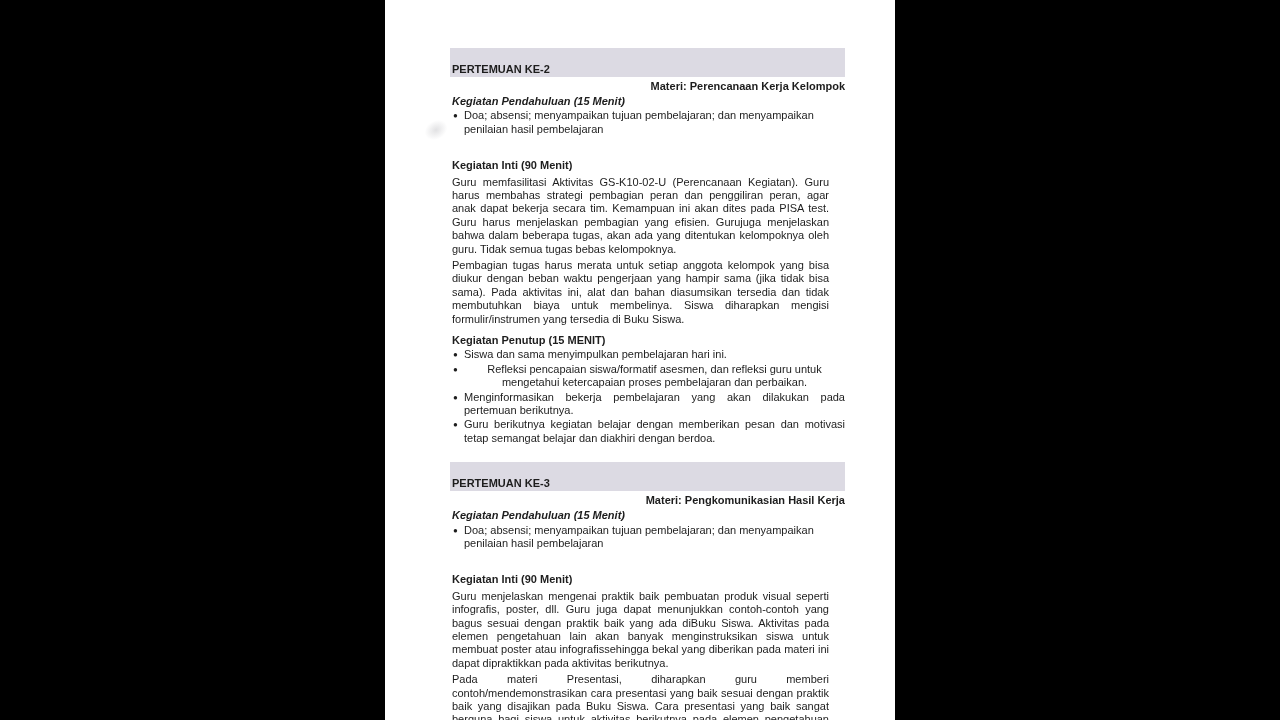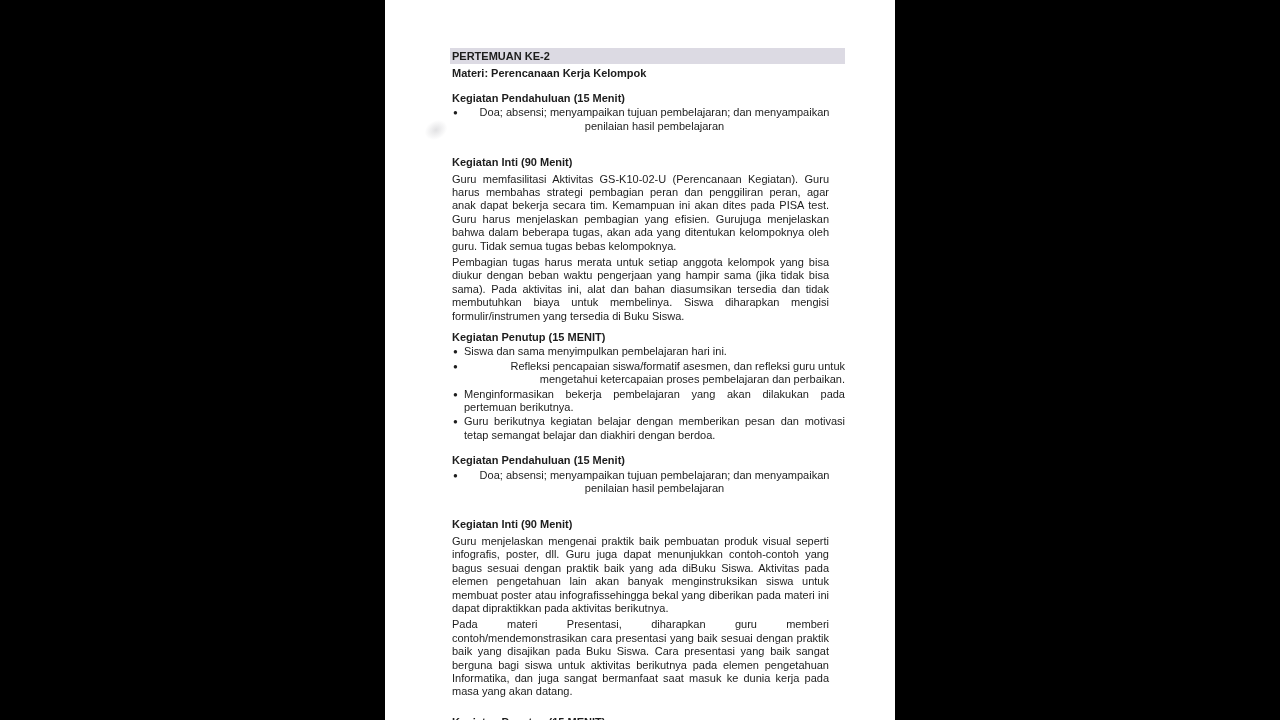--- a/index.html
+++ b/index.html
@@ -24,46 +24,46 @@
     position: absolute;
     left: 38px; top: 120px; width: 26px; height: 20px;
     background: radial-gradient(ellipse at center, rgba(90,90,100,0.18), rgba(0,0,0,0) 65%);
     transform: rotate(-30deg);
     pointer-events: none;
   }
   .hbar {
     background: #dcdae3;
     font-weight: bold;
     margin-left: -2px;
-    padding: 2px 2px 1px 2px;
+    padding: 15px 2px 1px 2px;
     line-height: 12.5px;
   }
-  .materi { font-weight: bold; margin-top: 3px; }
+  .materi { font-weight: bold; margin-top: 3px; text-align: right; }
   .khead  { font-weight: bold; }
-  .mt-sm  { margin-top: 12px; }
+  .mt-sm  { margin-top: 2px; font-style: italic; }
   .mt-blank { margin-top: 23px; }
   .mt-section { margin-top: 17px; }
   .mt-after-para { margin-top: 8px; }
   p.para {
     margin: 3px 16px 0 0;
     text-align: justify;
   }
   ul.blist { list-style: none; margin: 1px 0 0 0; padding: 0; }
   ul.blist li { display: flex; margin: 0 0 1px 0; }
   .blt {
     flex: none;
     width: 11px;
     padding-left: 1px;
     font-size: 8px;
     line-height: 13.4px;
   }
   .btxt { flex: 1; }
   ul.penutup .btxt { text-align: justify; }
-  ul.penutup li:nth-child(2) .btxt { text-align: right; }
-  ul.pendahuluan .btxt { text-align: center; }
+  ul.penutup li:nth-child(2) .btxt { text-align: center; }
+  ul.pendahuluan .btxt { text-align: left; }
 </style>
 </head>
 <body>
 
 <div class="paper">
   <div class="scan-artifact"></div>
 
   <div>
     <div class="hbar">PERTEMUAN KE-2</div>
     <div class="materi">Materi: Perencanaan Kerja Kelompok</div>
@@ -95,20 +95,22 @@
         <span class="btxt">Menginformasikan bekerja pembelajaran yang akan dilakukan pada pertemuan berikutnya.</span>
       </li>
       <li>
         <span class="blt">●</span>
         <span class="btxt">Guru berikutnya kegiatan belajar dengan memberikan pesan dan motivasi tetap semangat belajar dan diakhiri dengan berdoa.</span>
       </li>
     </ul>
   </div>
 
   <div>
+    <div class="hbar mt-section">PERTEMUAN KE-3</div>
+    <div class="materi">Materi: Pengkomunikasian Hasil Kerja</div>
 
     <div class="khead mt-sm">Kegiatan Pendahuluan (15 Menit)</div>
     <ul class="blist pendahuluan">
       <li>
         <span class="blt">●</span>
         <span class="btxt">Doa; absensi; menyampaikan tujuan pembelajaran; dan menyampaikan penilaian hasil pembelajaran</span>
       </li>
     </ul>
 
     <div class="khead mt-blank">Kegiatan Inti (90 Menit)</div>

